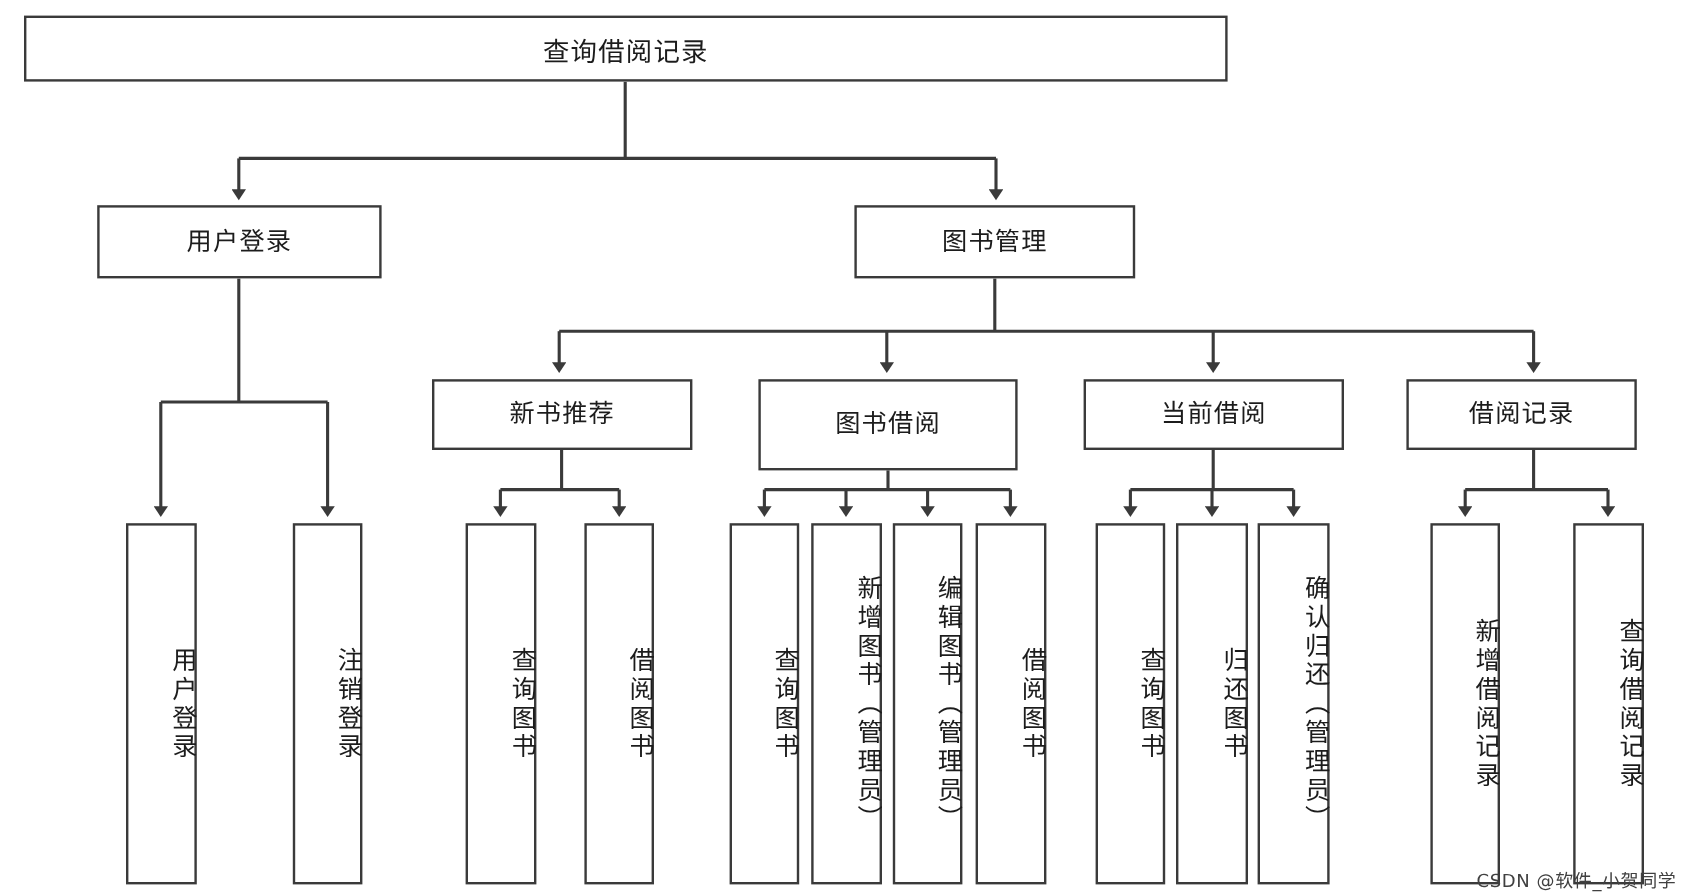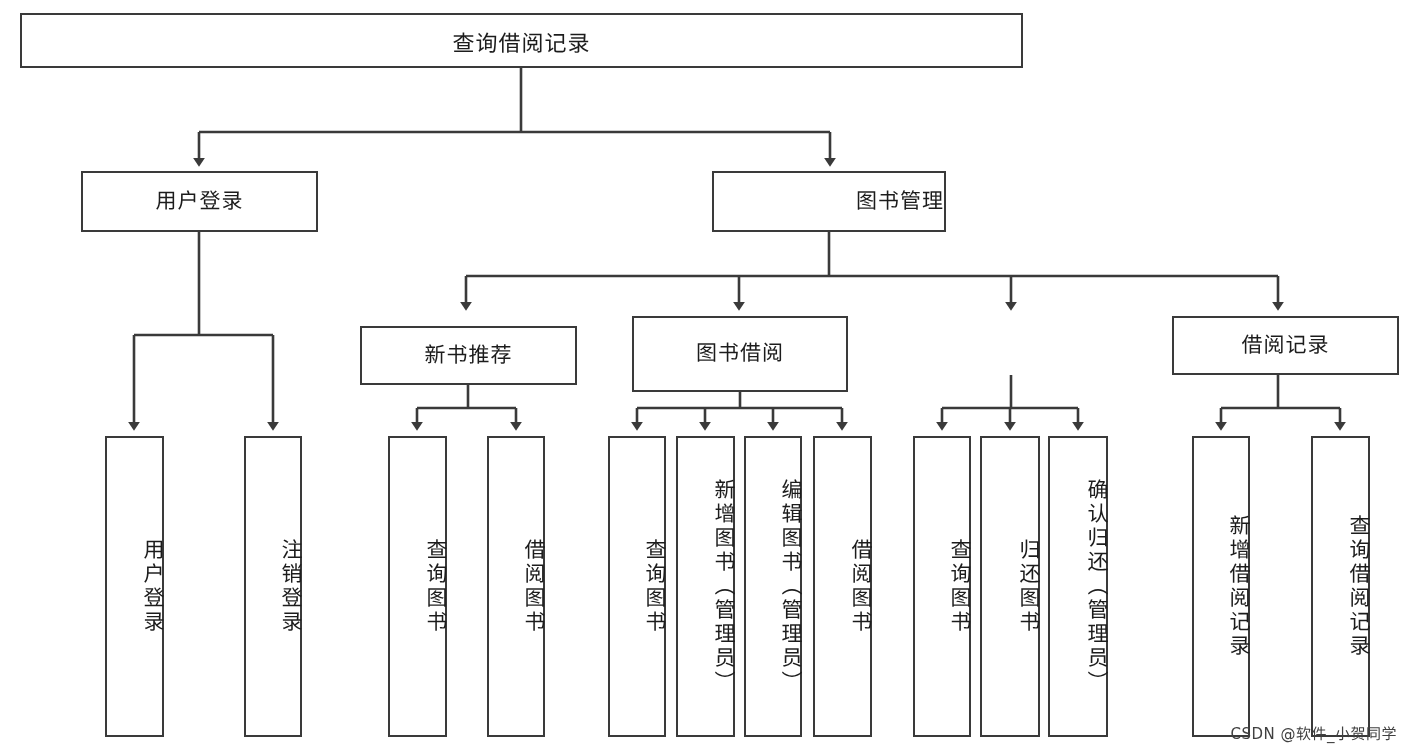--- a/index.html
+++ b/index.html
@@ -137,31 +137,34 @@
     </g>
   </svg>
 
   <div class="node root-node" style="left:20px;top:13px;width:1003px;height:55px;">
     <span>查询借阅记录</span>
   </div>
 
   <div class="node h-node" style="left:81px;top:171px;width:237px;height:61px;">
     <span>用户登录</span>
   </div>
-  <div class="node h-node" style="left:712px;top:171px;width:234px;height:61px;justify-content:flex-end;">
+  <div class="node h-node" style="left:712px;top:171px;width:234px;height:61px;">
     <span>图书管理</span>
   </div>
 
-  <div class="node h-node" style="left:360px;top:316px;width:217px;height:59px;margin-top:10px;">
+  <div class="node h-node" style="left:360px;top:316px;width:217px;height:59px;">
     <span>新书推荐</span>
   </div>
   <div class="node h-node" style="left:632px;top:316px;width:216px;height:76px;">
     <span>图书借阅</span>
   </div>
-  <div class="node h-node" style="left:1172px;top:316px;width:227px;height:59px;">
+  <div class="node h-node" style="left:903px;top:316px;width:217px;height:59px;">
+    <span>当前借阅</span>
+  </div>
+  <div class="node h-node" style="left:1172px;top:316px;width:192px;height:59px;">
     <span>借阅记录</span>
   </div>
 
   <div class="node v-node" style="left:105px;top:436px;width:59px;height:301px;">
     <span class="vtext">用户登录</span>
   </div>
   <div class="node v-node" style="left:244px;top:436px;width:58px;height:301px;">
     <span class="vtext">注销登录</span>
   </div>
 

